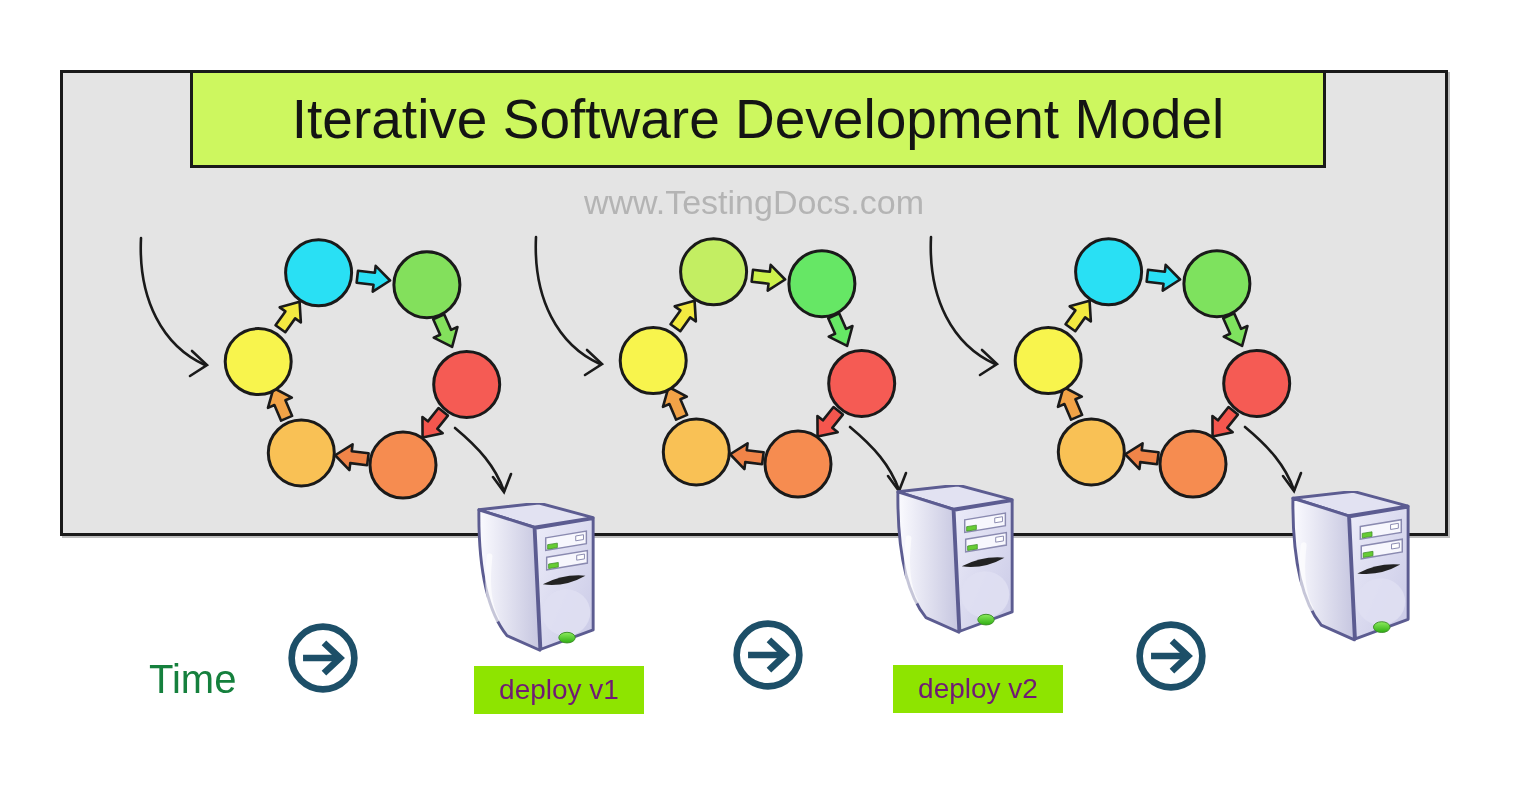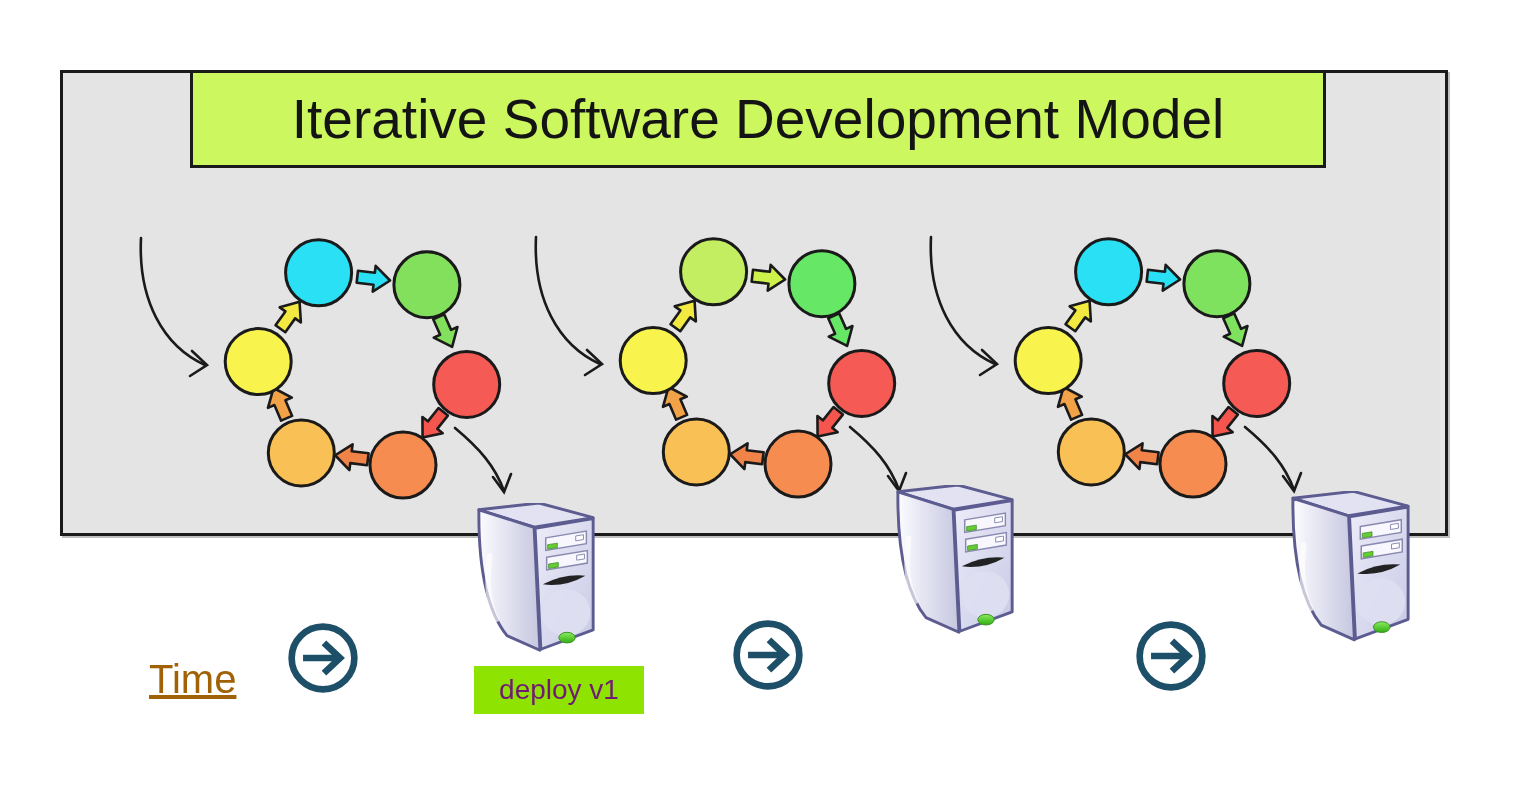--- a/index.html
+++ b/index.html
@@ -36,21 +36,21 @@
   }
   .deploy-label{
     position:absolute;height:48px;background:var(--deploy-bg,#8ee400);
     display:flex;align-items:center;justify-content:center;
     font-size:28px;color:#701a75;white-space:nowrap;
   }
   .time-arrow{
     position:absolute;width:76px;height:76px;
   }
   .time-label{
-    position:absolute;left:86px;top:584px;font-size:40px;color:#a16207;text-decoration:underline;
+    position:absolute;left:86px;top:584px;font-size:40px;color:#15803d;
   }
 </style>
 </head>
 <body>
 
 <svg width="0" height="0" style="position:absolute">
   <defs>
     <linearGradient id="gradSide" x1="0" y1="0" x2="1" y2="0">
       <stop offset="0" stop-color="#fbfbff"></stop>
         <stop offset="1" stop-color="#c6c6e0"></stop>
@@ -89,20 +89,21 @@
     </symbol>
   </defs>
 </svg>
 
 <div class="frame">
 
   <div class="banner">
     <span>Iterative Software Development Model</span>
   </div>
 
+  <div class="watermark">www.TestingDocs.com</div>
 
   <div id="cycles">
       <svg viewBox="-250 -150 420 300" class="cycle" style="left: 50px; top: 145px;">
         <g fill="none" stroke="#1a1a1a" stroke-width="2.6" stroke-linecap="round">
           <path d="M -222 -130 C -225 -68 -200 -22 -158 -3"></path>
           <path d="M -171 -17 L -156 -3 L -173 8"></path>
         </g>
         <g fill="none" stroke="#1a1a1a" stroke-width="2.6" stroke-linecap="round">
           <path d="M 92 60 C 116 80 132 98 141 123"></path>
           <path d="M 130 109 L 141 124 L 148 106"></path>
@@ -170,20 +171,21 @@
       <use href="#server-sym"></use>
     </svg>
   <svg class="server" style="left:832px;top:412px;">
       <use href="#server-sym"></use>
     </svg>
   <svg class="server" style="left:1227px;top:418px;width:123px;height:157px;">
       <use href="#server-sym"></use>
     </svg>
 
   <div class="deploy-label" style="left:411px;top:593px;width:170px;">deploy v1</div>
+  <div class="deploy-label" style="left:830px;top:592px;width:170px;">deploy v2</div>
 
   <span class="time-label">Time</span>
 
   <svg class="time-arrow" style="left:222px;top:547px;color:var(--time-arrow)">
       <use href="#time-arrow-sym"></use>
     </svg>
   <svg class="time-arrow" style="left:667px;top:544px;color:var(--time-arrow)">
       <use href="#time-arrow-sym"></use>
     </svg>
   <svg class="time-arrow" style="left:1070px;top:545px;color:var(--time-arrow)">

